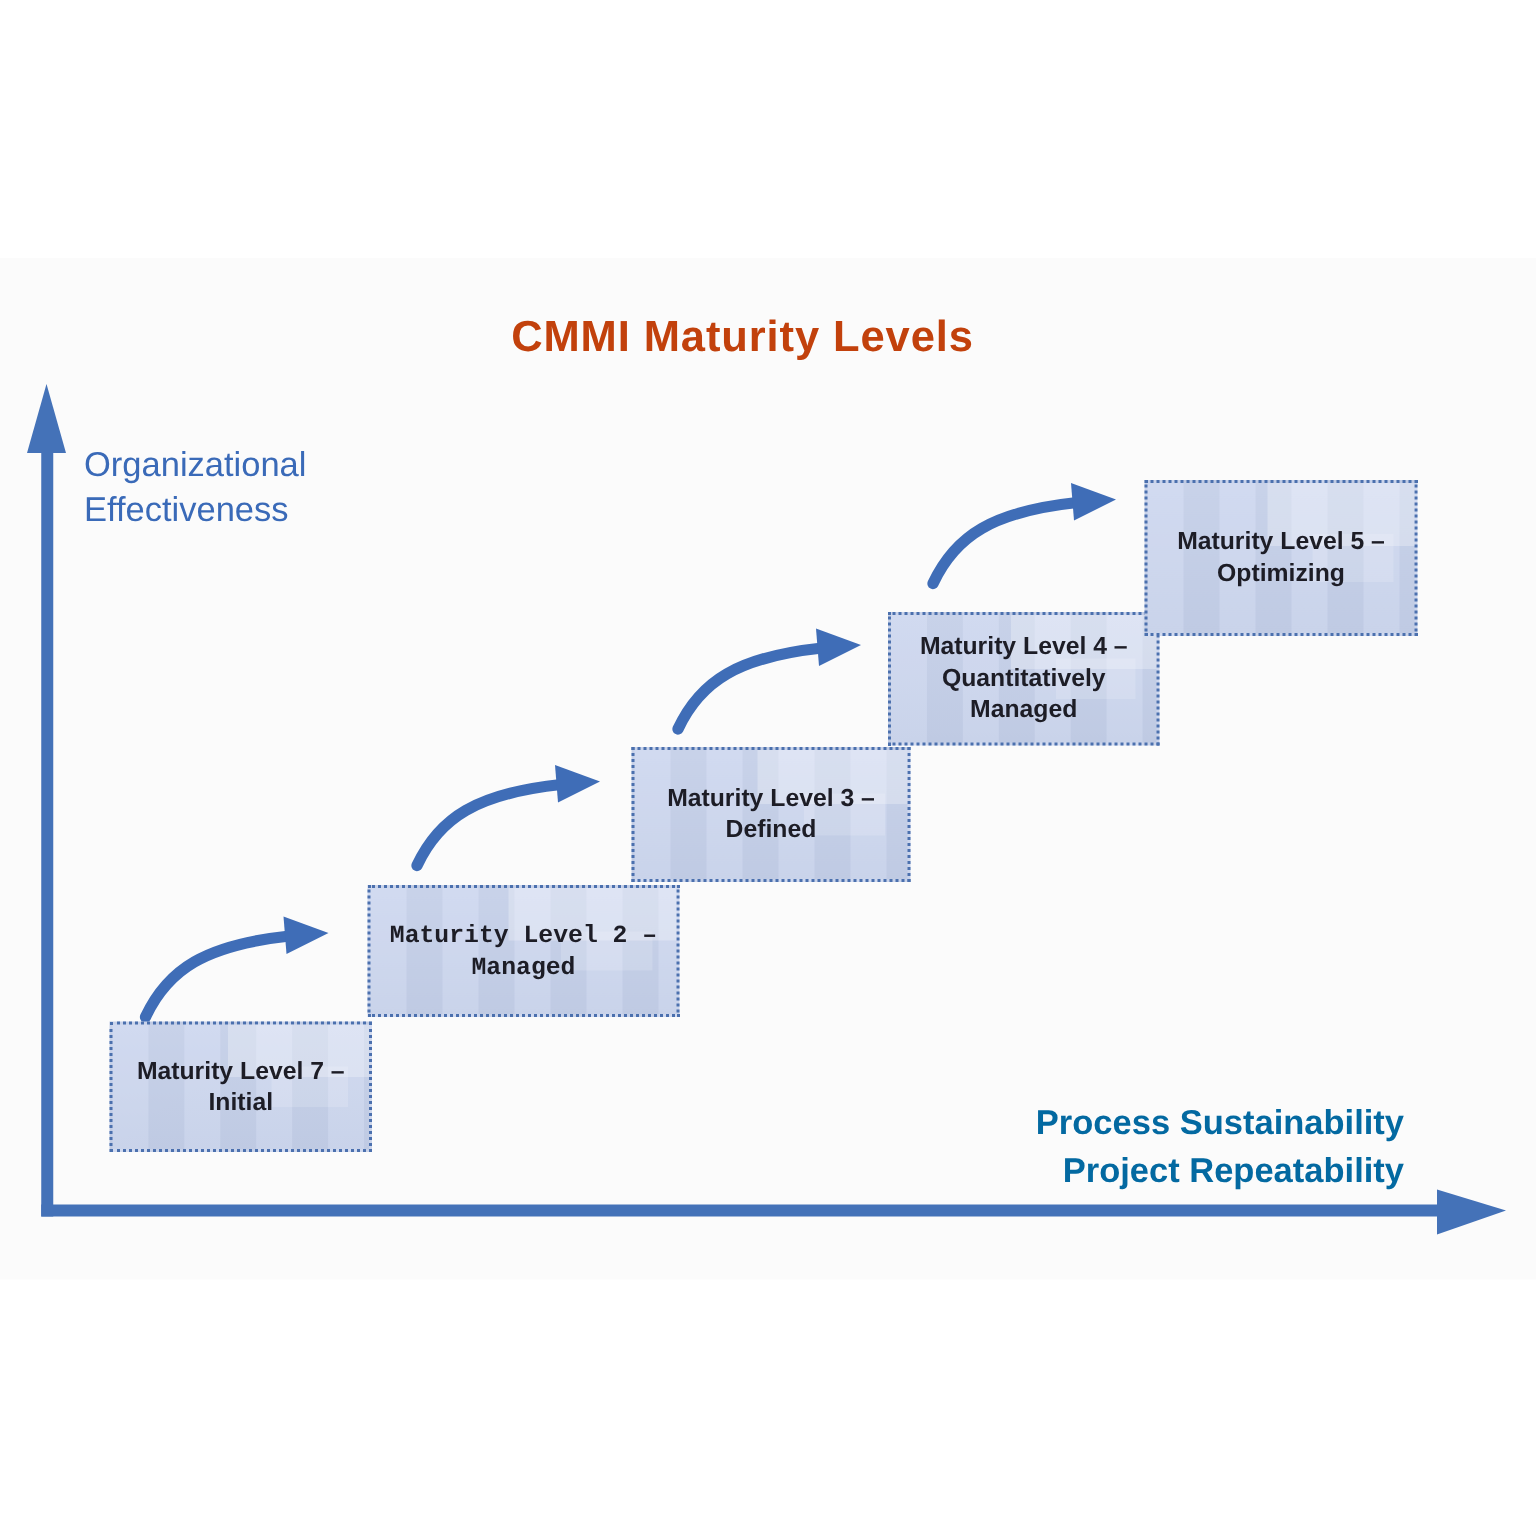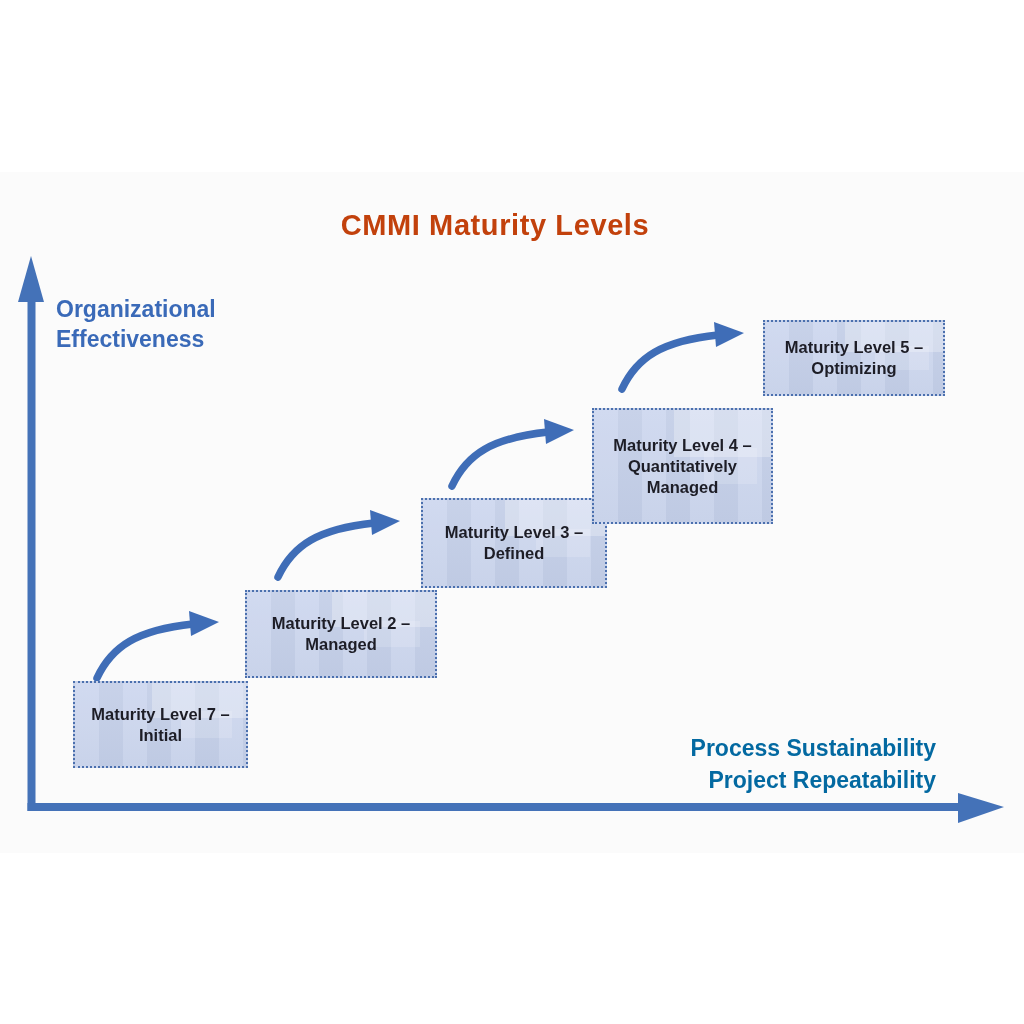--- a/index.html
+++ b/index.html
@@ -10,21 +10,21 @@
   .content-band{
     position:absolute;left:0;top:172px;width:1024px;height:681px;
     background:#fbfbfb;z-index:0;
   }
   .page-title{
     position:absolute;left:0;top:209px;width:990px;text-align:center;
     font-size:29px;font-weight:bold;letter-spacing:0.6px;color:#c2410c;z-index:3;
   }
   .y-axis-label{
     position:absolute;left:56px;top:294px;
-    font-size:23px;font-weight:bold;color:#3a6ab8;line-height:30px;
+    font-size:23px;font-weight:normal;color:#3a6ab8;line-height:30px;
     white-space:pre-line;z-index:3;
   }
   .x-axis-label{
     position:absolute;left:500px;top:732px;width:436px;text-align:right;
     font-size:23px;font-weight:bold;color:#0369a1;line-height:32px;
     white-space:pre-line;z-index:3;
   }
   .diagram-svg{position:absolute;left:0;top:0;z-index:1;}
   .level-box{
     position:absolute;z-index:2;box-sizing:border-box;
@@ -40,24 +40,24 @@
   }
   .level-box::after{
     content:"";position:absolute;top:34%;right:8%;width:30%;height:32%;
     background:rgba(255,255,255,0.16);
   }
   .level-label{
     position:relative;z-index:2;text-align:center;white-space:pre-line;
     font-size:16.5px;font-weight:bold;line-height:21px;color:#1d1d26;
   }
   .box-1{left:73px;top:681px;width:175px;height:87px;}
-  .box-2{left:245px;top:590px;width:192px;height:88px;}
+  .box-2{left:245px;top:590px;width:208px;height:88px;font-family:Liberation Mono, monospace;}
   .box-3{left:421px;top:498px;width:186px;height:90px;}
-  .box-4{left:592px;top:408px;width:181px;height:116px;}
-  .box-5{left:763px;top:320px;width:182px;height:76px;}
+  .box-4{left:592px;top:408px;width:181px;height:89px;}
+  .box-5{left:763px;top:320px;width:182px;height:104px;}
 </style>
 </head>
 <body>
 
 <div class="stage">
 
   <div class="content-band"></div>
 
   <div class="page-title">CMMI Maturity Levels</div>
 

